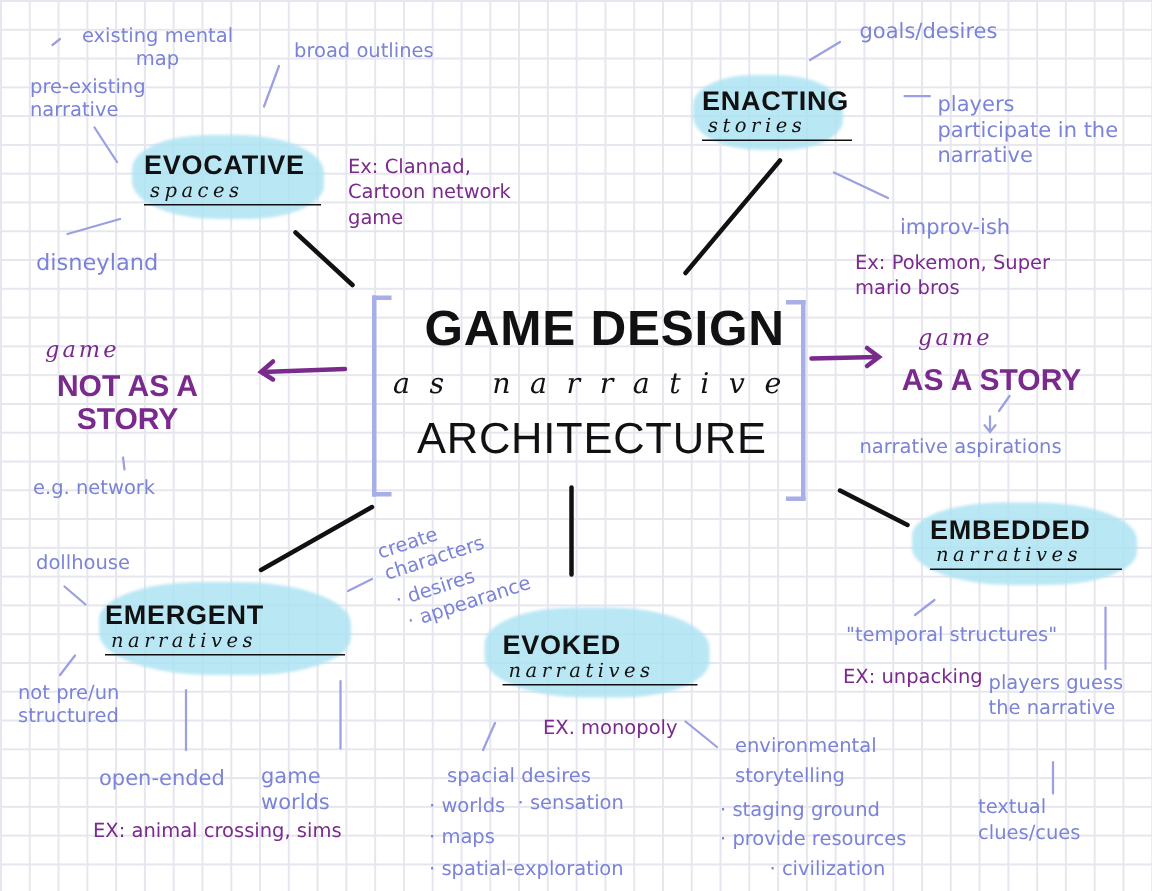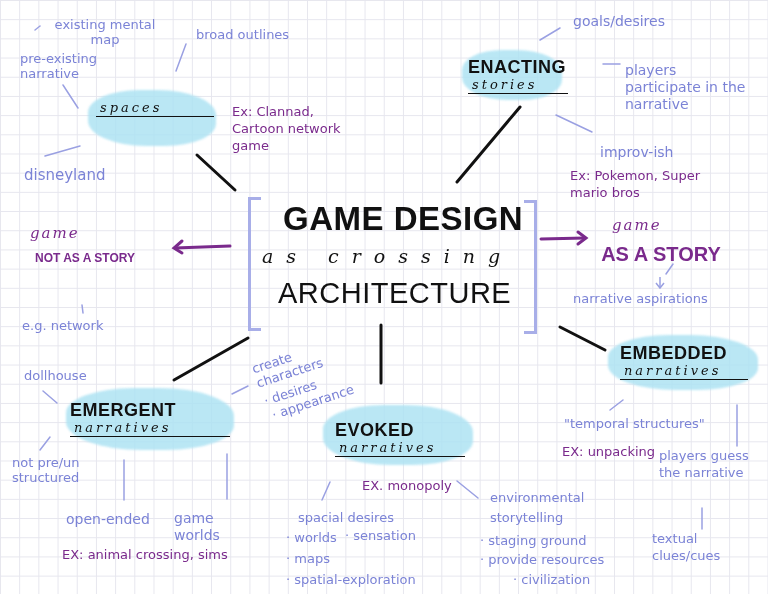--- a/index.html
+++ b/index.html
@@ -17,21 +17,21 @@
   .hl { position:absolute; background:#aee3f3; border-radius:40% 45% 40% 45%; opacity:.85; filter:blur(1px); }
   .node { position:absolute; text-align:left; }
   .node .t { font-family:"Liberation Sans", sans-serif; font-weight:900; color:#111; font-size:18px; letter-spacing:0.5px; display:block; line-height:20px; }
   .node .s { font-family:"DejaVu Serif", serif; font-style:italic; color:#111; font-size:13px; letter-spacing:3px; display:block; border-bottom:1.5px solid #111; line-height:16px; padding:0 4px; }
   .bracket { position:absolute; border:3px solid #a8aee8; width:10px; }
   .bl { border-right:none; }
   .br { border-left:none; }
   .title1 { position:absolute; left:283px; top:200px; font-family:"Liberation Sans", sans-serif; font-weight:900; font-size:33px; color:#111; letter-spacing:0.5px; }
   .title2 { position:absolute; left:262px; top:245px; font-family:"DejaVu Serif", serif; font-style:italic; font-size:19px; color:#111; letter-spacing:13px; }
   .title3 { position:absolute; left:278px; top:277px; font-family:"Liberation Sans", sans-serif; font-size:29px; color:#111; letter-spacing:0.5px; }
-  .purple-big { position:absolute; color:#7a2a8c; font-family:"Liberation Sans", sans-serif; font-weight:900; font-size:12px; text-align:center; line-height:22px; }
+  .purple-big { position:absolute; color:#7a2a8c; font-family:"Liberation Sans", sans-serif; font-weight:900; font-size:20px; text-align:center; line-height:22px; }
   .purple-script { position:absolute; color:#7a2a8c; font-family:"DejaVu Serif", serif; font-style:italic; font-size:15px; letter-spacing:2px; }
   svg.lines { position:absolute; left:0; top:0; }
 </style>
 </head>
 <body>
 
 <svg class="lines" width="768" height="594">
 
   <line x1="197" y1="155" x2="235" y2="190" stroke="#111" stroke-width="3" stroke-linecap="round"></line>
   <line x1="520" y1="107" x2="457" y2="182" stroke="#111" stroke-width="3" stroke-linecap="round"></line>
@@ -73,32 +73,33 @@
 <div class="hl" style="left:88px;top:90px;width:128px;height:56px;"></div>
 <div class="hl" style="left:462px;top:50px;width:100px;height:50px;"></div>
 <div class="hl" style="left:608px;top:335px;width:150px;height:55px;"></div>
 <div class="hl" style="left:66px;top:388px;width:168px;height:62px;"></div>
 <div class="hl" style="left:323px;top:405px;width:150px;height:60px;"></div>
 
 <div class="bracket bl" style="left:248px;top:197px;height:128px;"></div>
 <div class="bracket br" style="left:524px;top:200px;height:128px;"></div>
 
 <div class="title1">GAME DESIGN</div>
-<div class="title2">as crossing</div>
+<div class="title2">as narrative</div>
 <div class="title3">ARCHITECTURE</div>
 
 <div class="purple-script" style="left:30px;top:224px;">game</div>
 <div class="purple-big" style="left:25px;top:247px;width:120px;">NOT AS A STORY</div>
 <div class="note" style="left:22px;top:318px;">e.g. network</div>
 
 <div class="purple-script" style="left:612px;top:216px;">game</div>
 <div class="purple-big" style="left:596px;top:243px;width:130px;font-size:20px;">AS A STORY</div>
 <div class="note" style="left:573px;top:291px;">narrative aspirations</div>
 
 <div class="node" style="left:96px;top:100px;width:118px;">
+  <span class="t">EVOCATIVE</span>
   <span class="s">spaces</span>
 </div>
 <div class="note" style="left:50px;top:17px;width:110px;white-space:normal;text-align:center;">existing mental map</div>
 <div class="note" style="left:20px;top:51px;width:80px;white-space:normal;">pre-existing narrative</div>
 <div class="note" style="left:196px;top:27px;">broad outlines</div>
 <div class="note" style="left:24px;top:168px;font-size:15px;">disneyland</div>
 <div class="ex" style="left:232px;top:103px;width:130px;white-space:normal;">Ex: Clannad, Cartoon network game</div>
 
 <div class="node" style="left:468px;top:57px;width:100px;">
   <span class="t">ENACTING</span>

